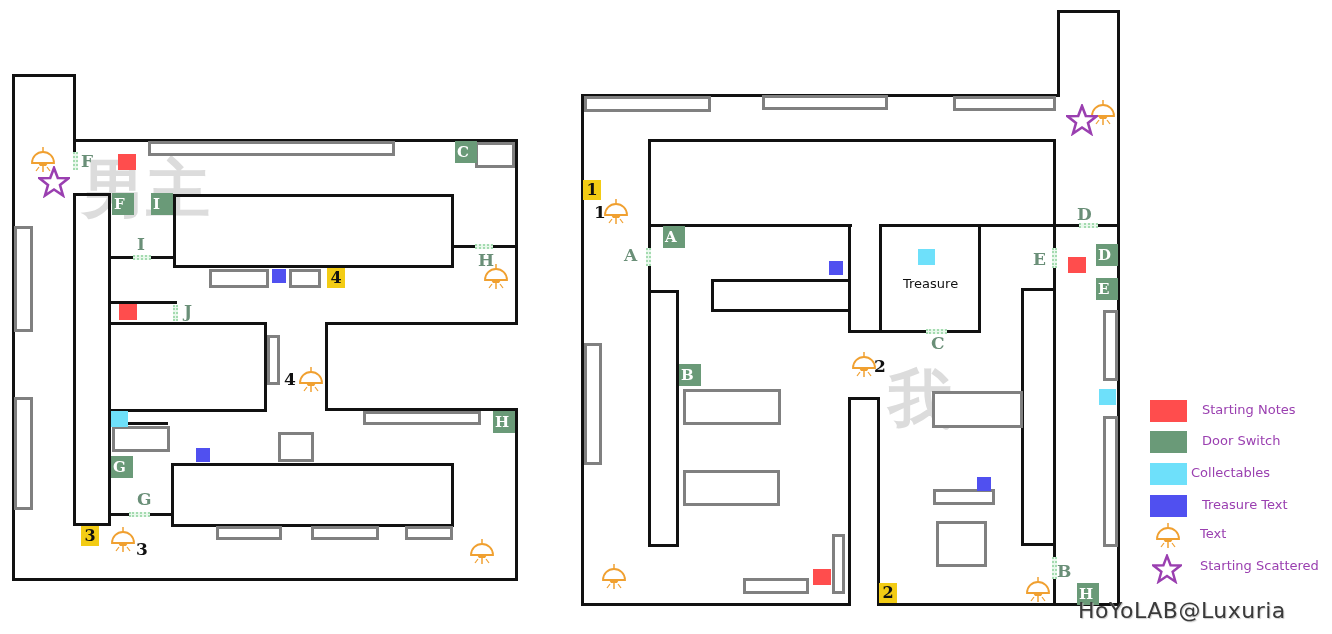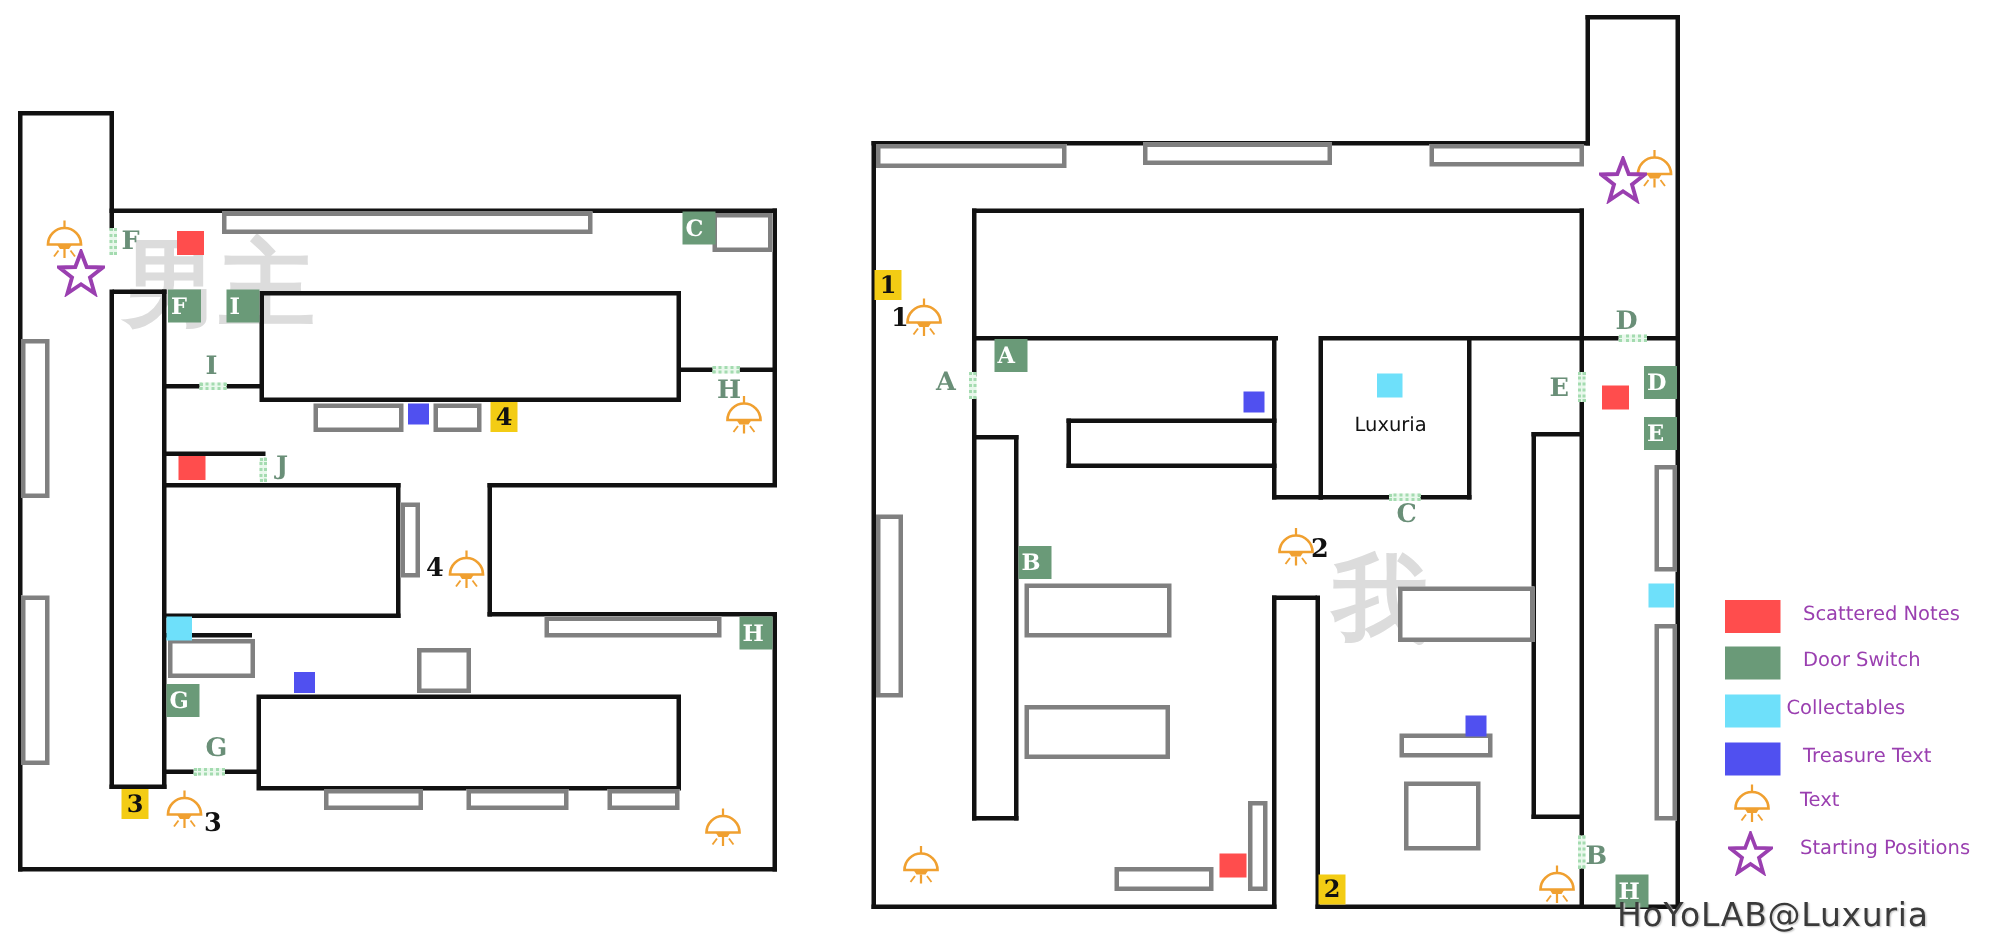--- a/index.html
+++ b/index.html
@@ -209,21 +209,21 @@
   <div class="sw" style="left:1096px;top:278px;">E</div>
   <div class="sw" style="left:679px;top:364px;">B</div>
   <div class="sw" style="left:1077px;top:583px;">H</div>
 
   <div class="flav" style="left:829px;top:261px;"></div>
   <div class="flav" style="left:977px;top:477px;"></div>
   <div class="coll" style="left:918px;top:249px;"></div>
   <div class="coll" style="left:1099px;top:389px;"></div>
   <div class="note" style="left:1068px;top:257px;"></div>
   <div class="note" style="left:813px;top:569px;"></div>
-  <div class="treasure" style="left:903px;top:276px;">Luxuria</div>
+  <div class="treasure" style="left:903px;top:276px;">Treasure</div>
 
   <svg class="lamp" style="left:602px;top:198px;">
       <use href="#lamp"></use>
     </svg>
   <svg class="lamp" style="left:1089px;top:99px;">
       <use href="#lamp"></use>
     </svg>
   <svg class="lamp" style="left:850px;top:351px;">
       <use href="#lamp"></use>
     </svg>
@@ -240,21 +240,21 @@
   <div class="ybadge" style="left:879px;top:583px;">2</div>
 
   <svg class="star" style="left:1066px;top:104px;">
       <use href="#star"></use>
     </svg>
 </div>
 
 <div>
   <div class="legend-row" style="top:400px;">
     <div class="legend-sw" style="background:#ff4d4d;"></div>
-    <div class="legend-label">Scattered Notes</div>
+    <div class="legend-label">Starting Notes</div>
   </div>
   <div class="legend-row" style="top:431px;">
     <div class="legend-sw" style="background:#6a9a78;"></div>
     <div class="legend-label">Door Switch</div>
   </div>
   <div class="legend-row" style="top:463px;">
     <div class="legend-sw" style="background:#6ee0fa;"></div>
     <div class="legend-label" style="left:41px;">Collectables</div>
   </div>
   <div class="legend-row" style="top:495px;">
@@ -264,17 +264,17 @@
   <div class="legend-row" style="top:524px;">
     <svg style="position:absolute;left:4px;top:-2px;width:28px;height:28px;">
         <use href="#lamp"></use>
       </svg>
     <div class="legend-label" style="left:50px;">Text</div>
   </div>
   <div class="legend-row" style="top:556px;">
     <svg style="position:absolute;left:2px;top:-2px;width:30px;height:30px;">
         <use href="#star"></use>
       </svg>
-    <div class="legend-label" style="left:50px;">Starting Positions</div>
+    <div class="legend-label" style="left:50px;">Starting Scattered</div>
   </div>
 </div>
 
 <div class="credit">HoYoLAB@Luxuria</div>
 
 </body></html>

